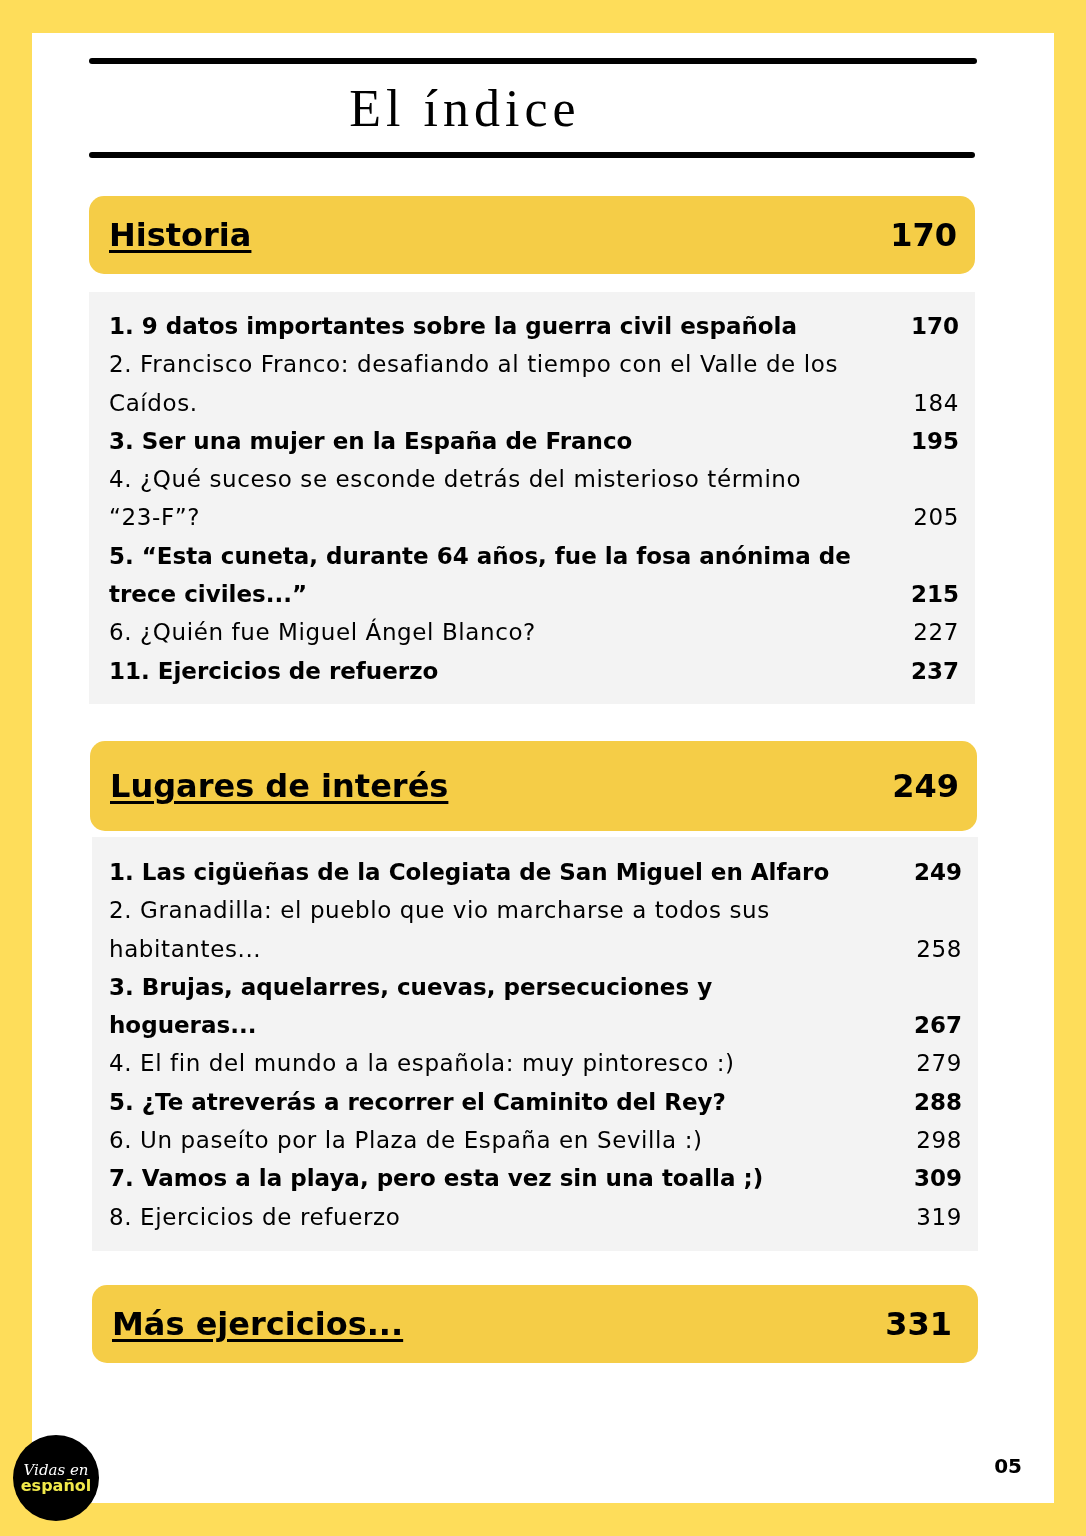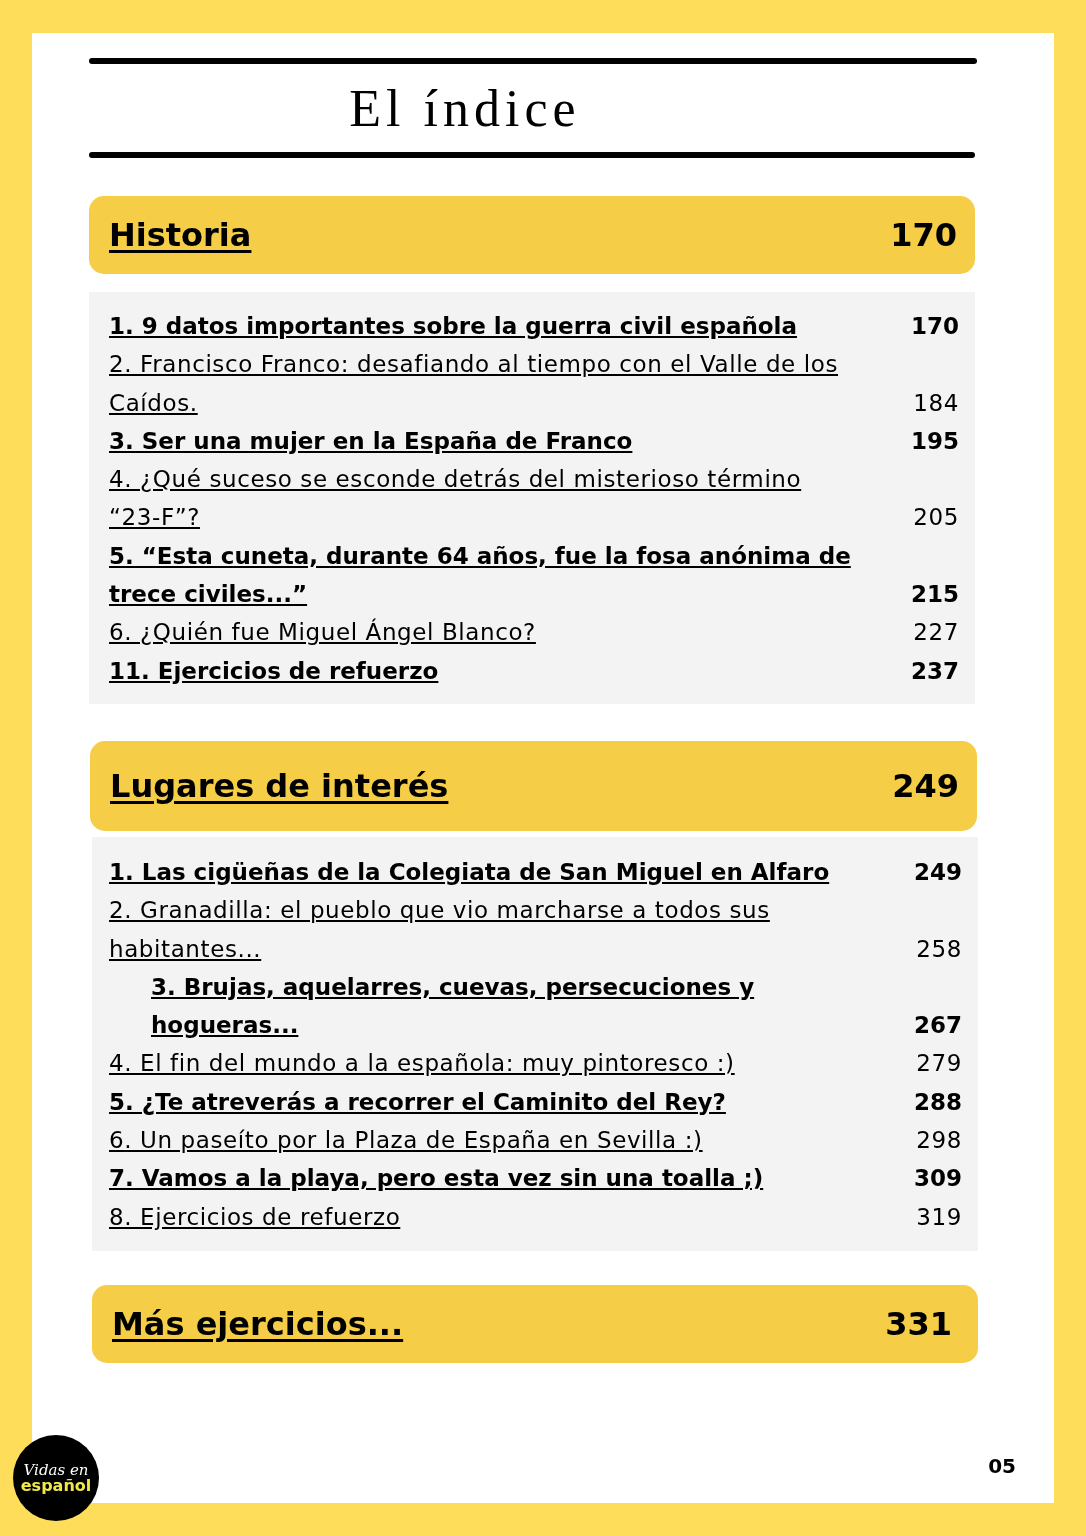--- a/index.html
+++ b/index.html
@@ -64,21 +64,21 @@
     box-sizing: border-box;
     padding: 16px 16px 0 20px;
   }
   .entry {
     display: flex;
     justify-content: space-between;
     align-items: flex-end;
     font-size: 23px;
     line-height: 38.3px;
   }
-  .entry .text { flex: 1; padding-right: 20px; text-decoration: underline; }
+  .entry .text { flex: 1; padding-right: 20px; }
   .entry .num { white-space: nowrap; }
   .entry.bold { font-weight: bold; }
   .entry.normal { font-weight: normal; letter-spacing: 0.6px; }
   .logo {
     position: absolute;
     left: 13px; top: 1435px;
     width: 86px; height: 86px;
     border-radius: 50%;
     background: #000;
     display: flex;
@@ -95,21 +95,21 @@
   }
   .logo .l2 {
     color: #f0e84a;
     font-family: "DejaVu Sans", sans-serif;
     font-weight: bold;
     font-size: 16px;
     line-height: 16px;
   }
   .page-number {
     position: absolute;
-    right: 70px; top: 1454px;
+    right: 64px; top: 1454px;
     font-weight: bold;
     font-size: 20px;
   }
 </style>
 </head>
 <body>
 
 <div class="page"></div>
 
 <div class="rule top"></div>
@@ -160,21 +160,21 @@
 <div class="list-box" style="left:92px; top:837px; width:886px; height:414px; padding-top:16px; padding-left:17px;">
   <div class="entry bold">
     <span class="text" style="padding-right:10px;">1. Las cigüeñas de la Colegiata de San Miguel en Alfaro</span>
     <span class="num">249</span>
   </div>
   <div class="entry normal">
     <span class="text" style="max-width:740px;">2. Granadilla: el pueblo que vio marcharse a todos sus habitantes...</span>
     <span class="num">258</span>
   </div>
   <div class="entry bold">
-    <span class="text" style="max-width:640px;margin-left:42px;">3. Brujas, aquelarres, cuevas, persecuciones y hogueras...</span>
+    <span class="text" style="max-width:640px;">3. Brujas, aquelarres, cuevas, persecuciones y hogueras...</span>
     <span class="num">267</span>
   </div>
   <div class="entry normal">
     <span class="text">4. El fin del mundo a la española: muy pintoresco :)</span>
     <span class="num">279</span>
   </div>
   <div class="entry bold">
     <span class="text">5. ¿Te atreverás a recorrer el Caminito del Rey?</span>
     <span class="num">288</span>
   </div>

